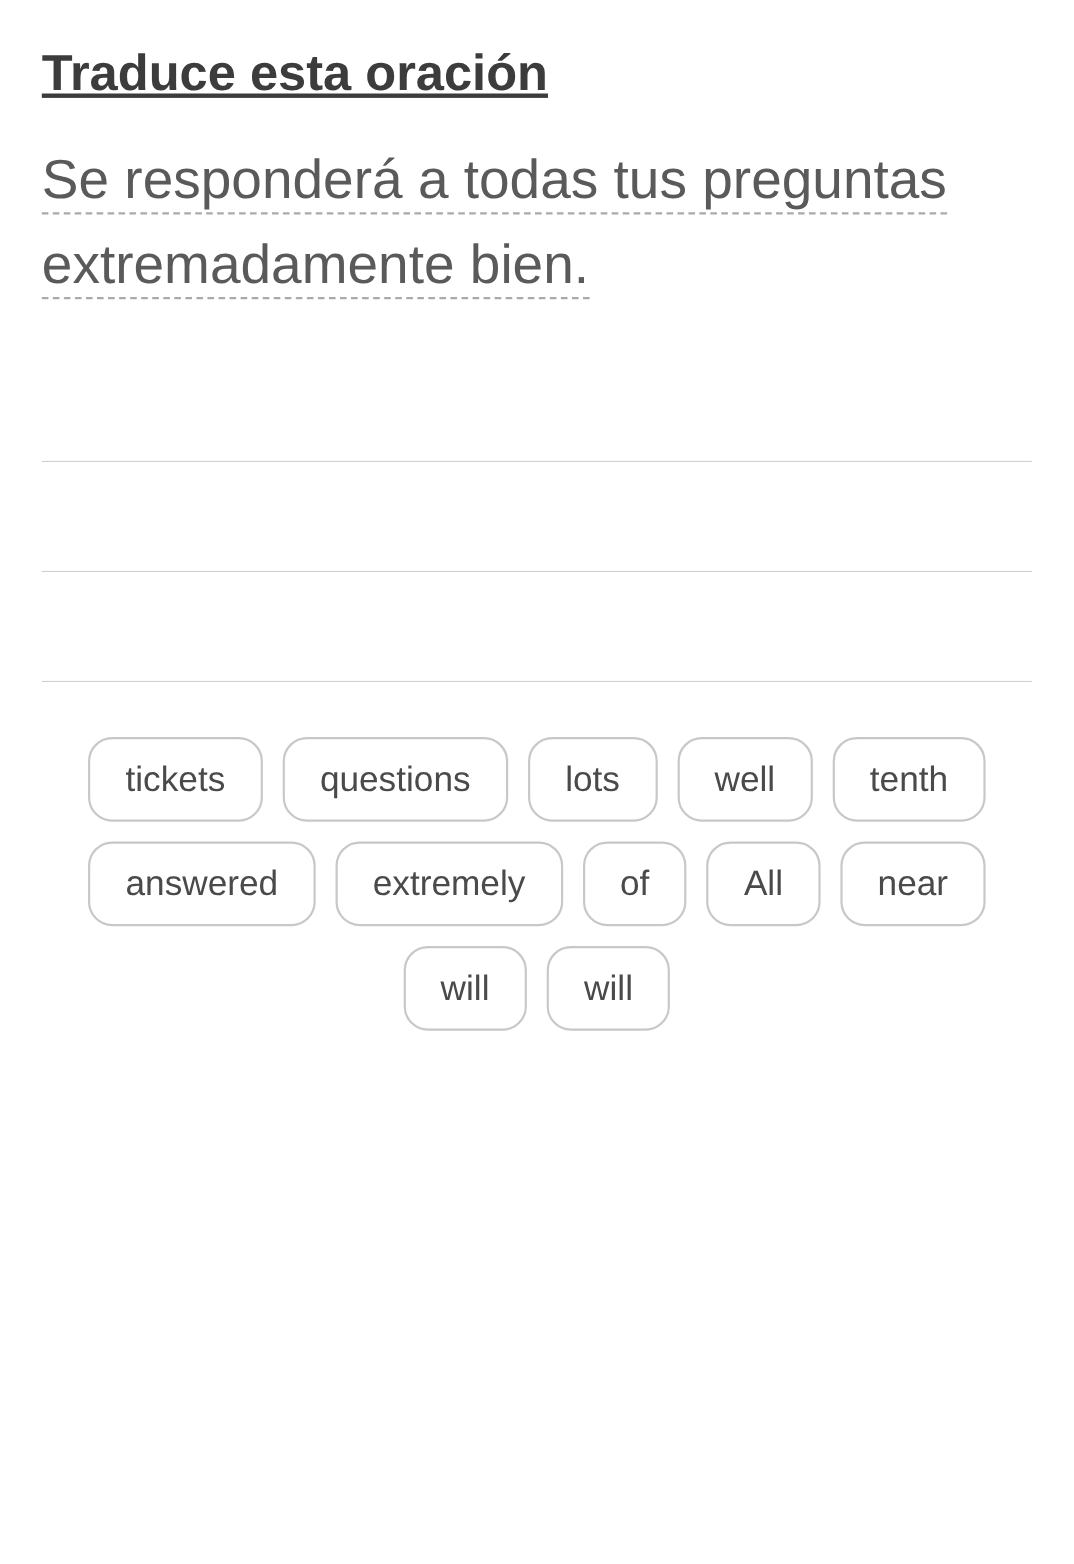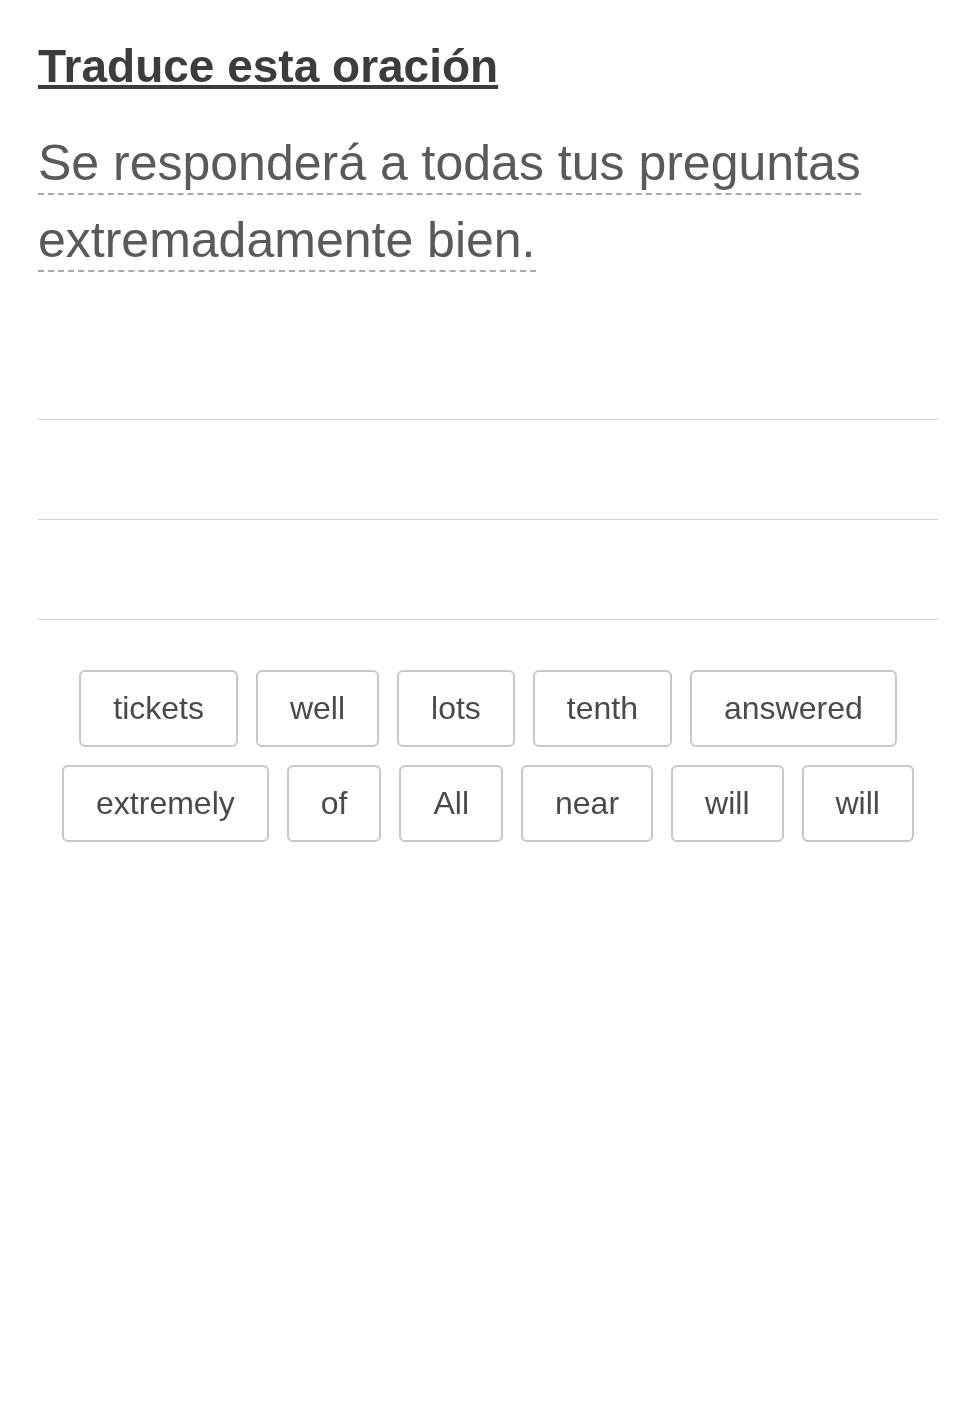--- a/index.html
+++ b/index.html
@@ -58,21 +58,21 @@
     .word-bank {
       margin-top: 50px;
       display: flex;
       flex-wrap: wrap;
       gap: 18px;
       justify-content: center;
     }
 
     .word-chip {
       border: 2px solid #c8c8c8;
-      border-radius: 6px;
+      border-radius: 22px;
       padding: 18px 32px;
       font-size: 32px;
       color: #4a4a4a;
       background: #ffffff;
       cursor: pointer;
       user-select: none;
       white-space: nowrap;
     }
   </style>
 </head>
@@ -89,22 +89,23 @@
 </div>
 
 <div class="answer-lines">
   <div class="answer-line"></div>
   <div class="answer-line"></div>
   <div class="answer-line"></div>
 </div>
 
 <div class="word-bank" id="word-bank-container">
 <div class="word-chip">tickets</div>
+    <div class="word-chip">questions</div>
+    <div class="word-chip">lots</div>
     <div class="word-chip">well</div>
-    <div class="word-chip">lots</div>
     <div class="word-chip">tenth</div>
     <div class="word-chip">answered</div>
     <div class="word-chip">extremely</div>
     <div class="word-chip">of</div>
     <div class="word-chip">All</div>
     <div class="word-chip">near</div>
     <div class="word-chip">will</div>
     <div class="word-chip">will</div>
   </div>
 

